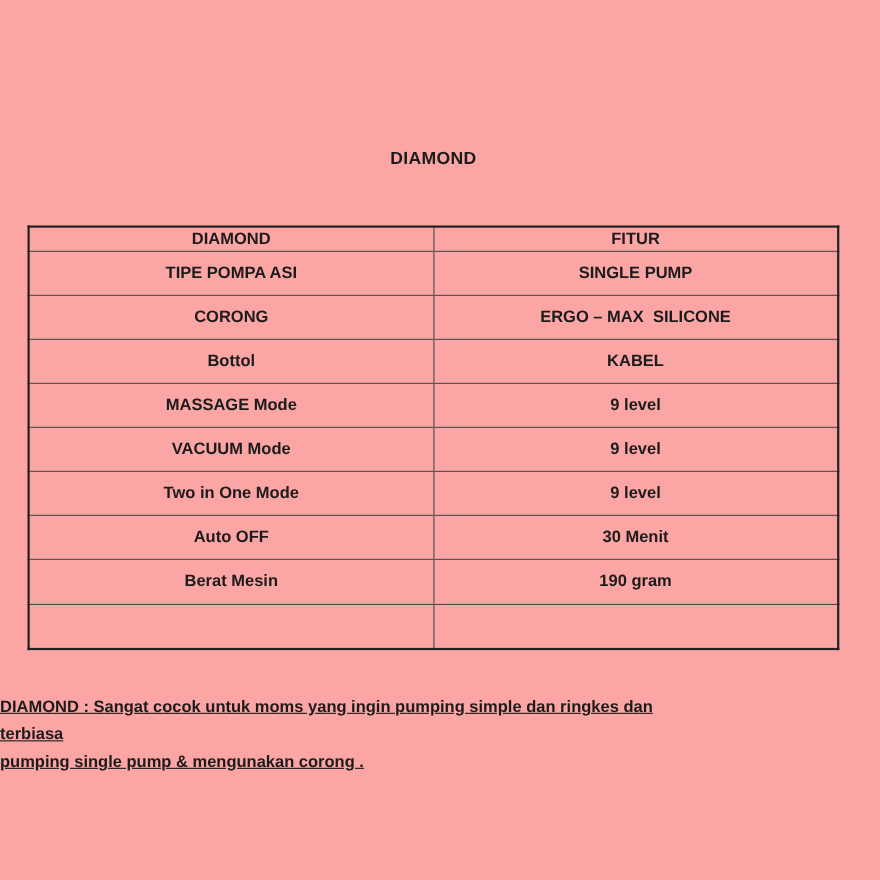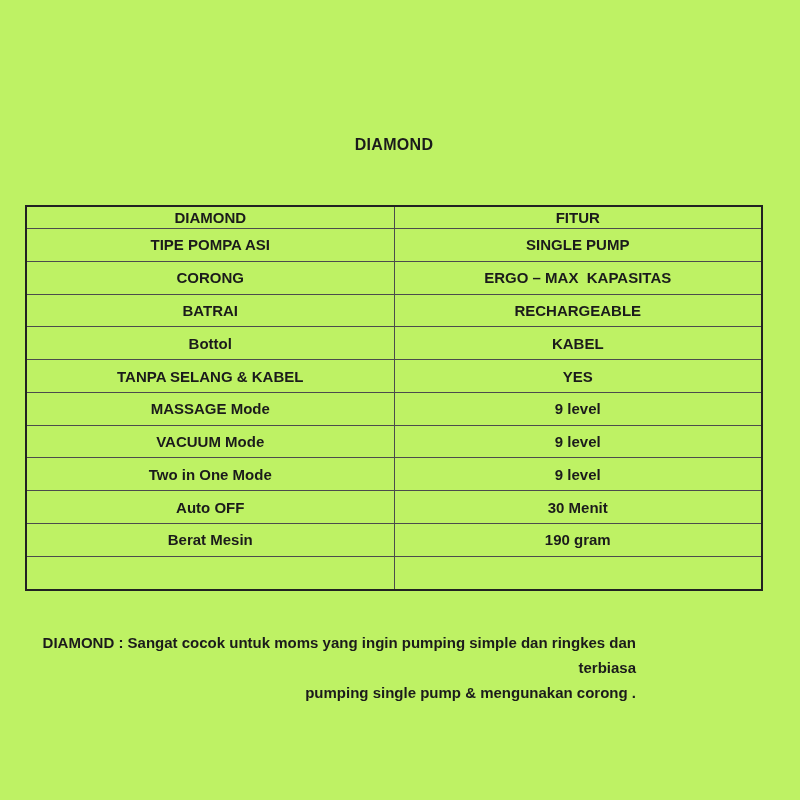--- a/index.html
+++ b/index.html
@@ -4,21 +4,21 @@
 <style>
   html, body {
     margin: 0;
     padding: 0;
     background: #ffffff;
   }
   .page {
     position: relative;
     width: 800px;
     height: 800px;
-    background: #bef264;
+    background: #fca5a5;
     font-family: "Liberation Sans", "DejaVu Sans", sans-serif;
     color: #1b1b1b;
     overflow: hidden;
   }
   .title {
     position: absolute;
     top: 136px;
     left: 0;
     width: 788px;
     margin: 0;
@@ -49,25 +49,26 @@
     white-space: pre;
     overflow: hidden;
     color: #1b1b1b;
     height: 21px;
   }
   .footer {
     position: absolute;
     top: 630px;
     left: 0;
     width: 636px;
-    text-align: right;
+    text-align: left;
     font-size: 15px;
     font-weight: bold;
     line-height: 25px;
     color: #1b1b1b;
+    text-decoration: underline;
   }
 </style>
 </head>
 <body>
 
 <div class="page">
 
   <h1 class="title">DIAMOND</h1>
 
   <table class="spec-table">
@@ -77,33 +78,25 @@
         <th>FITUR</th>
       </tr>
     </thead>
     <tbody>
         <tr>
           <td>TIPE POMPA ASI</td>
           <td>SINGLE PUMP</td>
         </tr>
         <tr>
           <td>CORONG</td>
-          <td>ERGO – MAX  KAPASITAS</td>
-        </tr>
-        <tr>
-          <td>BATRAI</td>
-          <td>RECHARGEABLE</td>
+          <td>ERGO – MAX  SILICONE</td>
         </tr>
         <tr>
           <td>Bottol</td>
           <td>KABEL</td>
-        </tr>
-        <tr>
-          <td>TANPA SELANG &amp; KABEL</td>
-          <td>YES</td>
         </tr>
         <tr>
           <td>MASSAGE Mode</td>
           <td>9 level</td>
         </tr>
         <tr>
           <td>VACUUM Mode</td>
           <td>9 level</td>
         </tr>
         <tr>

